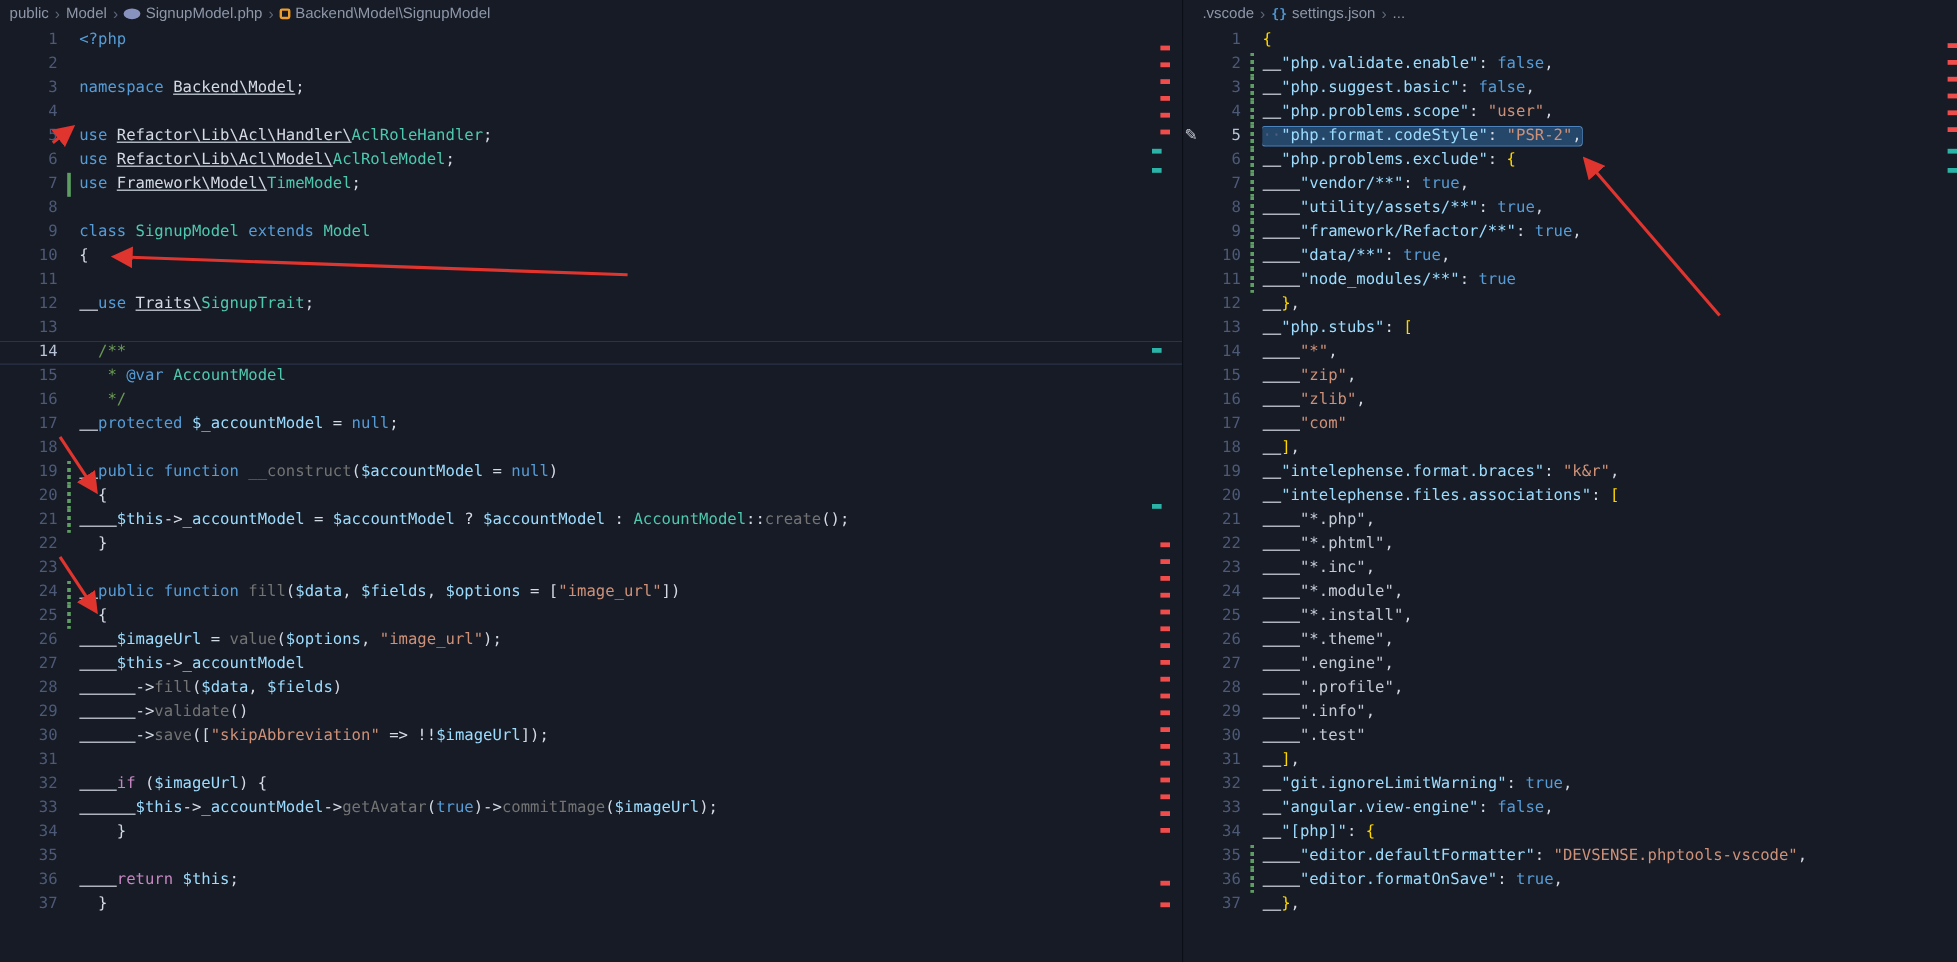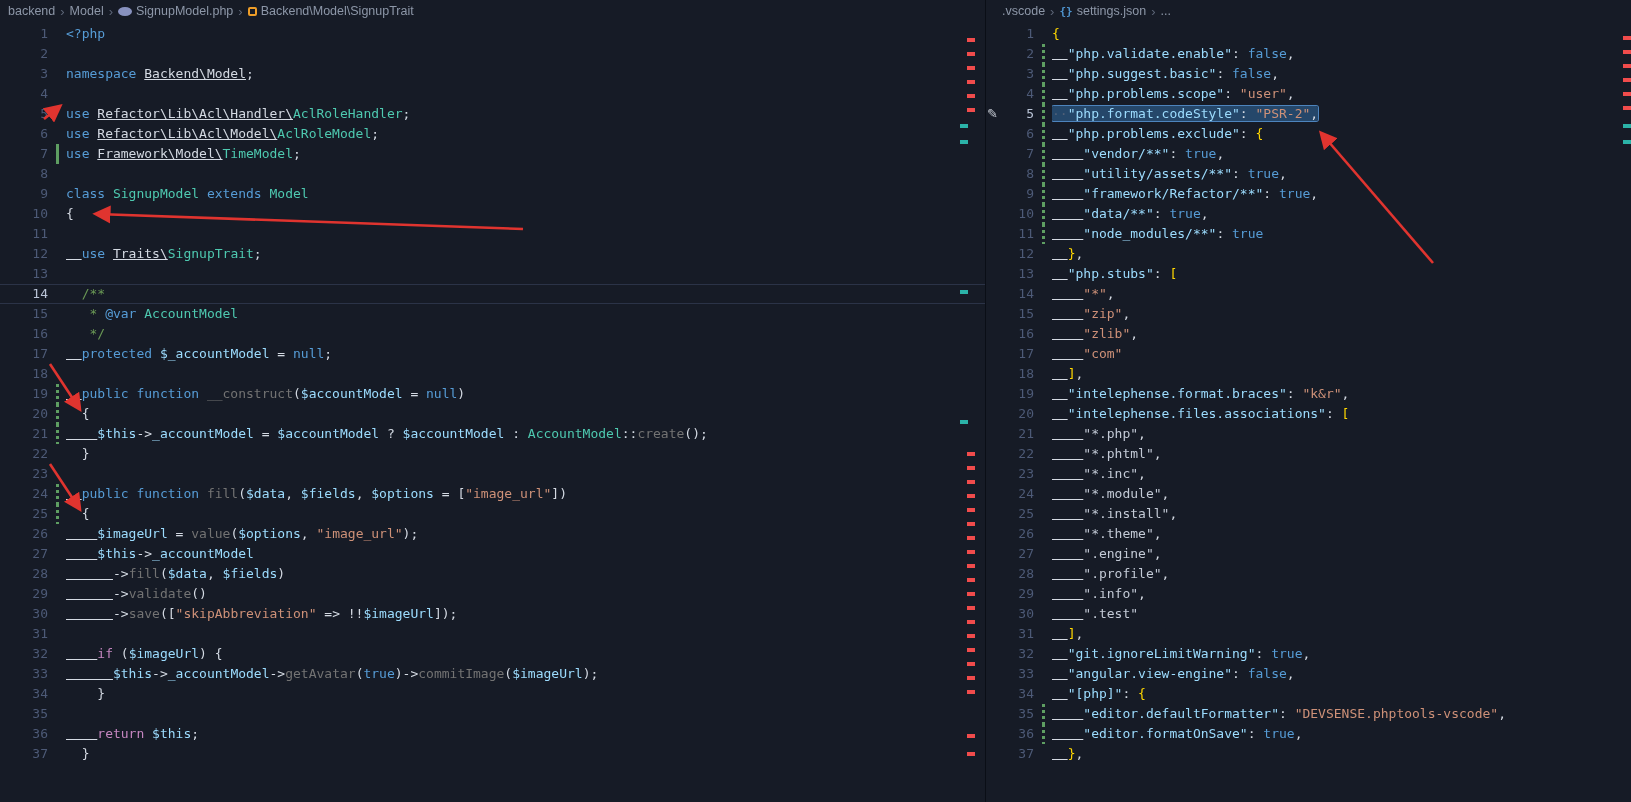--- a/index.html
+++ b/index.html
@@ -64,27 +64,27 @@
   .overlay { position:absolute; left:0; top:0; width:1631px; height:802px;
     pointer-events:none; z-index:9; }
 </style>
 </head>
 <body>
 
 <div class="page">
 
   <div class="editor left">
     <div class="breadcrumb">
-        <span class="crumb"><span class="crumb-label">backend</span></span>
+        <span class="crumb"><span class="crumb-label">public</span></span>
         <span class="crumb-sep">›</span>
         <span class="crumb"><span class="crumb-label">Model</span></span>
         <span class="crumb-sep">›</span>
         <span class="crumb"><span class="bc-icon php-file-icon"></span><span class="crumb-label">SignupModel.php</span></span>
         <span class="crumb-sep">›</span>
-        <span class="crumb"><span class="bc-icon class-icon"></span><span class="crumb-label">Backend\Model\SignupTrait</span></span>
+        <span class="crumb"><span class="bc-icon class-icon"></span><span class="crumb-label">Backend\Model\SignupModel</span></span>
       </div>
     <div class="code-lines">
         <div class="row"><div class="glyph-margin"></div><div class="num">1</div><div class="deco"></div><div class="code"><span class="tk-kw">&lt;?php</span></div></div>
         <div class="row"><div class="glyph-margin"></div><div class="num">2</div><div class="deco"></div><div class="code"></div></div>
         <div class="row"><div class="glyph-margin"></div><div class="num">3</div><div class="deco"></div><div class="code"><span class="tk-kw">namespace </span><span class="tk-txt">Backend\Model</span><span class="tk-pun">;</span></div></div>
         <div class="row"><div class="glyph-margin"></div><div class="num">4</div><div class="deco"></div><div class="code"></div></div>
         <div class="row"><div class="glyph-margin"></div><div class="num">5</div><div class="deco"></div><div class="code"><span class="tk-kw">use </span><span class="tk-txt">Refactor\Lib\Acl\Handler\</span><span class="tk-type">AclRoleHandler</span><span class="tk-pun">;</span></div></div>
         <div class="row"><div class="glyph-margin"></div><div class="num">6</div><div class="deco"></div><div class="code"><span class="tk-kw">use </span><span class="tk-txt">Refactor\Lib\Acl\Model\</span><span class="tk-type">AclRoleModel</span><span class="tk-pun">;</span></div></div>
         <div class="row"><div class="glyph-margin"></div><div class="num">7</div><div class="deco git-added"></div><div class="code"><span class="tk-kw">use </span><span class="tk-txt">Framework\Model\</span><span class="tk-type">TimeModel</span><span class="tk-pun">;</span></div></div>
         <div class="row"><div class="glyph-margin"></div><div class="num">8</div><div class="deco"></div><div class="code"></div></div>

